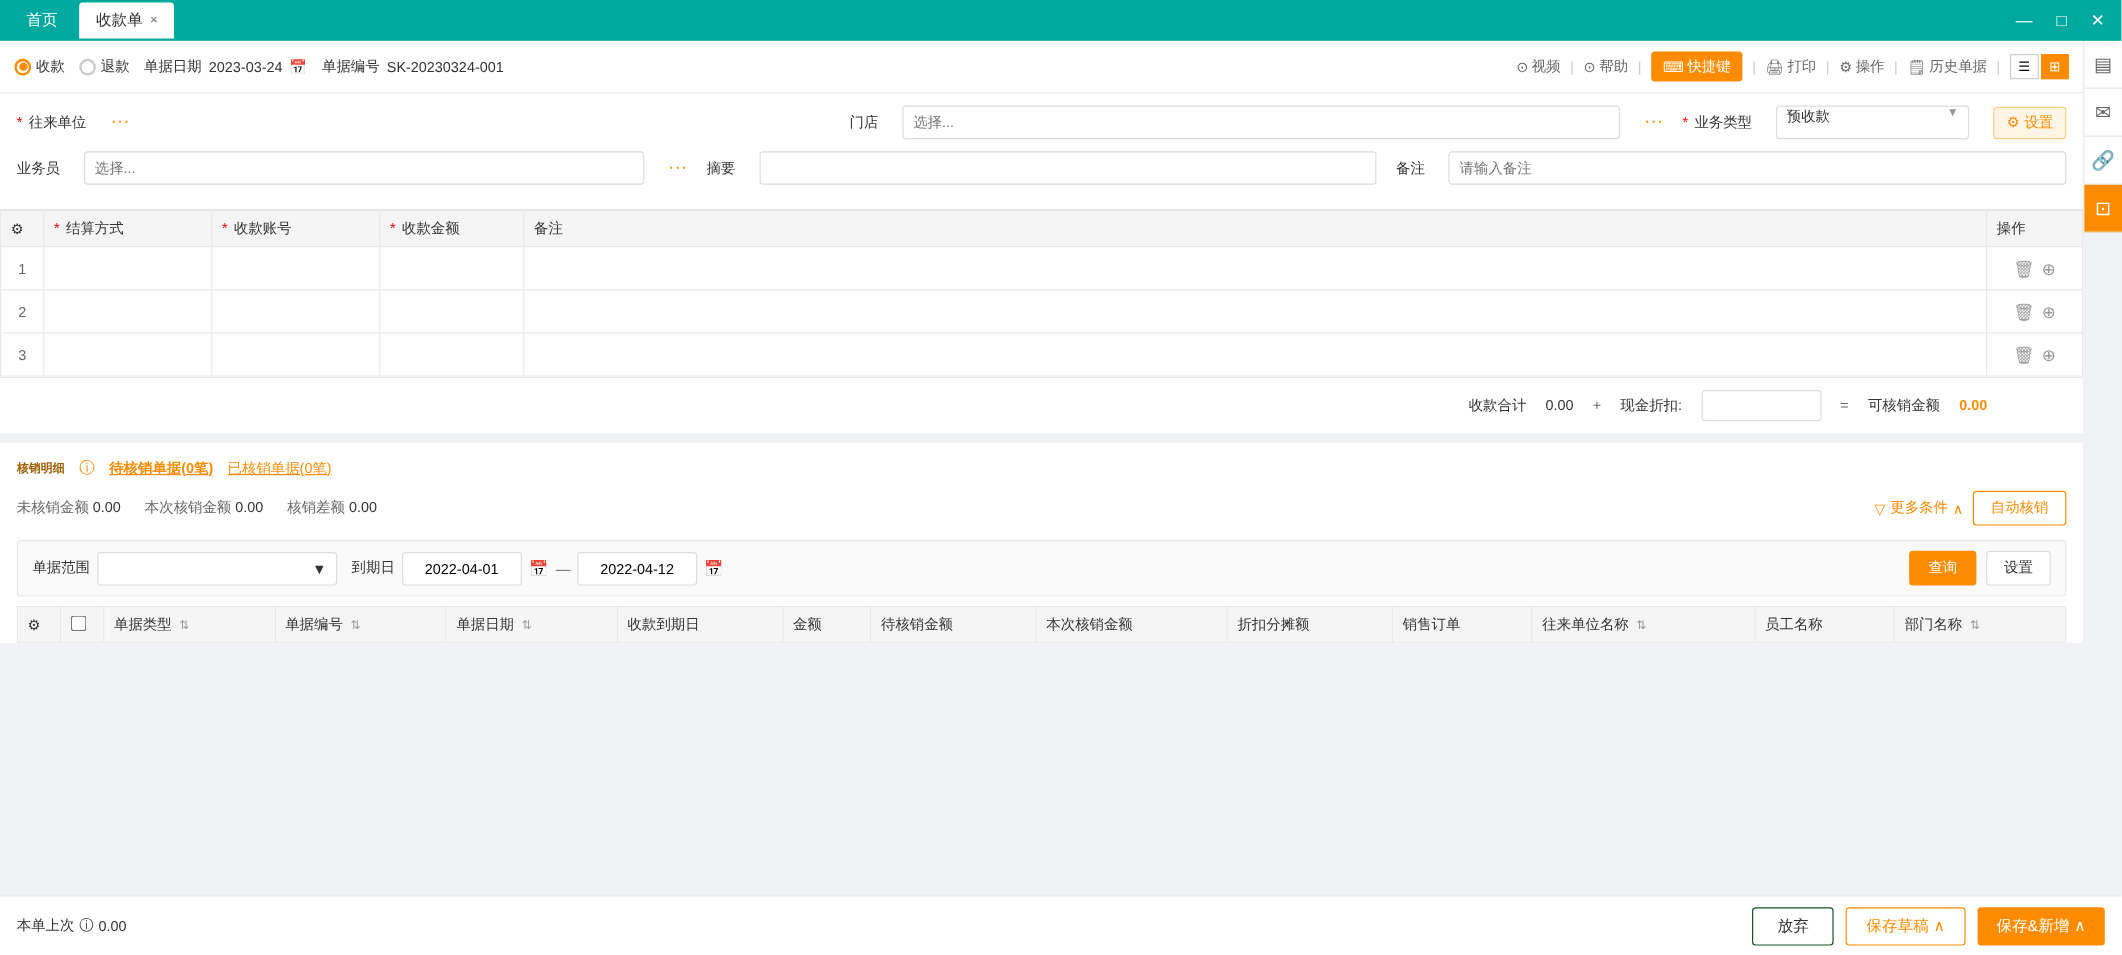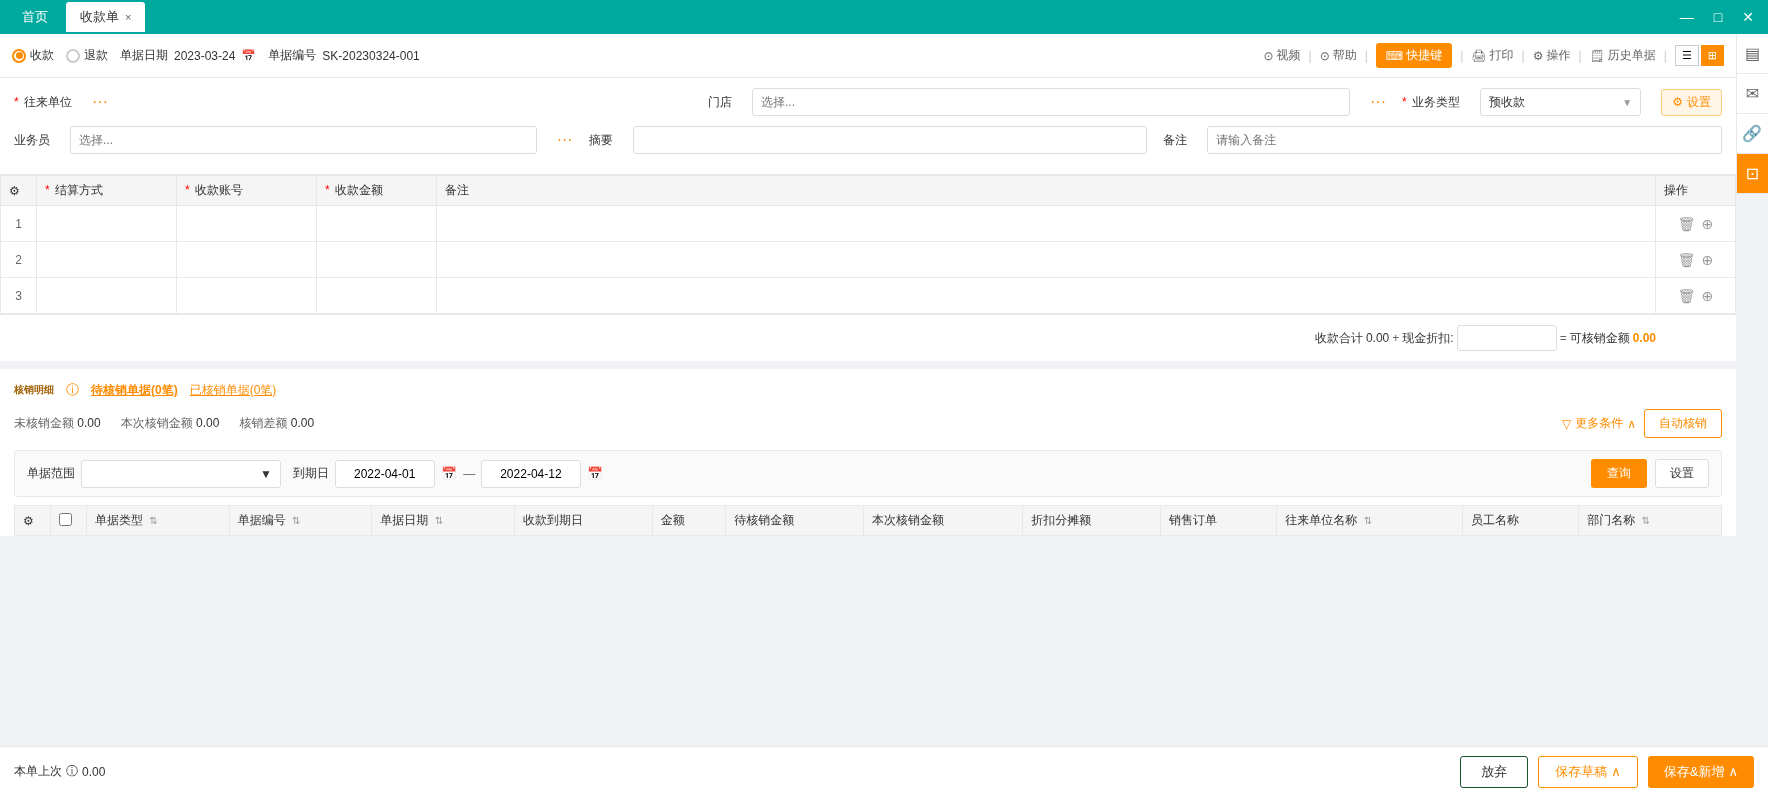--- a/index.html
+++ b/index.html
@@ -92,21 +92,21 @@
     .field-label { color: #333; white-space: nowrap; font-size: 12px; }
     .required { color: #f00; margin-right: 2px; }
     .field-input {
       flex: 1; height: 28px; border: 1px solid #ddd; border-radius: 3px;
       padding: 0 8px; font-size: 12px; color: #999; outline: none;
     }
     .more-btn { color: #ff8c00; cursor: pointer; font-size: 16px; line-height: 1; }
     .field-select {
       flex: 1; height: 28px; border: 1px solid #ddd; border-radius: 3px;
       padding: 0 8px; font-size: 12px; background: #fff; outline: none;
-      display: flex; align-items: center; justify-content: space-between; cursor: pointer;
+      display: flex; align-items: flex-start; justify-content: space-between; cursor: pointer;
     }
     .select-text { color: #333; }
     .select-arrow { color: #999; font-size: 10px; }
 
     .settings-btn {
       background: #fff5e6; color: #ff8c00; border: 1px solid #ffcc80;
       border-radius: 3px; padding: 4px 10px; cursor: pointer; font-size: 12px;
       display: flex; align-items: center; gap: 4px;
     }
 
@@ -130,21 +130,21 @@
     .col-settle { width: 140px; }
     .col-account { width: 140px; }
     .col-amount { width: 120px; }
     .col-note { }
     .col-op { width: 80px; text-align: center; }
 
     
     .summary-row {
       display: flex; align-items: center; justify-content: flex-end;
       padding: 10px 80px 10px 0; background: #fff; border-top: 1px solid #e8e8e8;
-      gap: 3px; font-size: 12px;
+      gap: 16px; font-size: 12px;
     }
     .summary-label { color: #333; }
     .summary-value { color: #333; }
     .summary-plus { color: #666; }
     .summary-eq { color: #666; }
     .summary-result { color: #ff8c00; font-weight: bold; }
     .discount-input {
       width: 100px; height: 26px; border: 1px solid #ddd; border-radius: 3px;
       padding: 0 6px; font-size: 12px; outline: none;
     }

